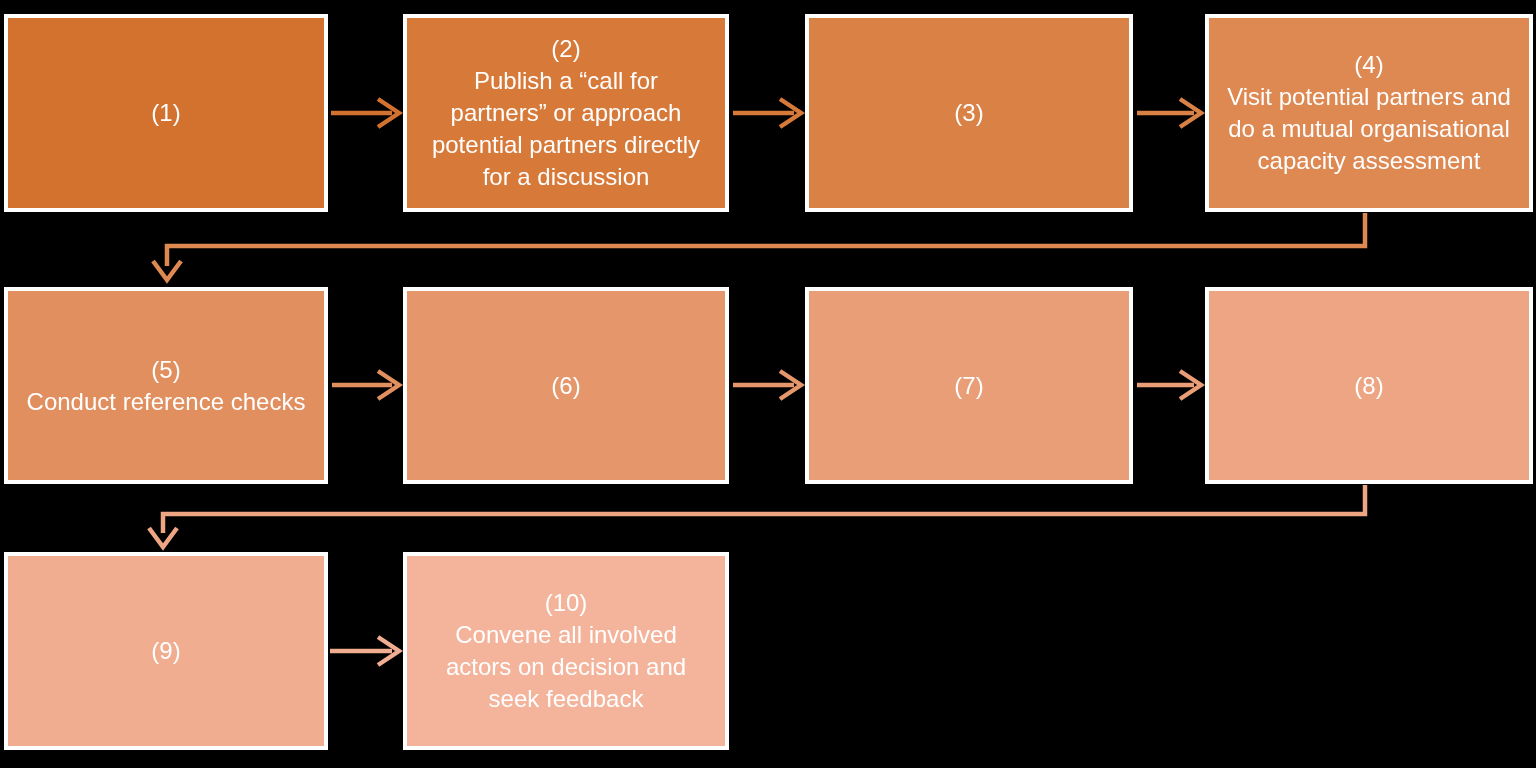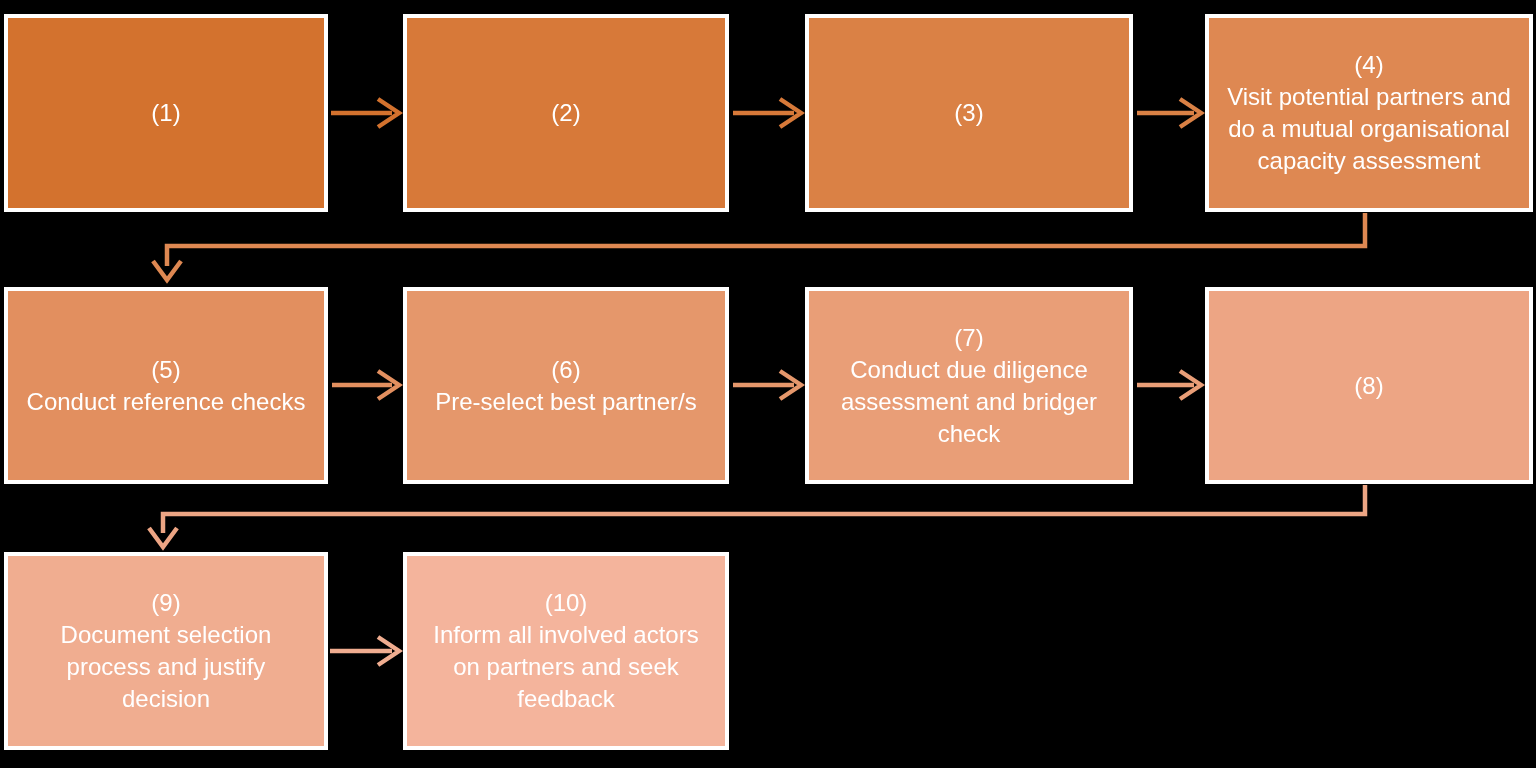--- a/index.html
+++ b/index.html
@@ -40,52 +40,50 @@
 </head>
 <body>
 
 <div class="canvas">
 
   <div class="box r1 c1" style="background-color: rgb(211, 114, 46);">
     <span class="num">(1)</span>
   </div>
   <div class="box r1 c2" style="background-color: rgb(215, 121, 57);">
     <span class="num">(2)</span>
+    <span class="label">Publish a “call for partners” or approach potential partners directly for a discussion</span>
   </div>
   <div class="box r1 c3" style="background-color: rgb(218, 129, 69);">
     <span class="num">(3)</span>
   </div>
   <div class="box r1 c4" style="background-color: rgb(222, 136, 82);">
     <span class="num">(4)</span>
     <span class="label">Visit potential partners and do a mutual organisational capacity assessment</span>
   </div>
 
   <div class="box r2 c1" style="background-color: rgb(226, 143, 95);">
     <span class="num">(5)</span>
     <span class="label">Conduct reference checks</span>
   </div>
   <div class="box r2 c2" style="background-color: rgb(229, 151, 107);">
     <span class="num">(6)</span>
-    <span class="label">Pre-select best partner/s</span>
   </div>
   <div class="box r2 c3" style="background-color: rgb(233, 158, 119);">
     <span class="num">(7)</span>
-    <span class="label">Conduct due diligence assessment and bridger check</span>
   </div>
   <div class="box r2 c4" style="background-color: rgb(237, 165, 132);">
     <span class="num">(8)</span>
   </div>
 
   <div class="box r3 c1" style="background-color: rgb(240, 173, 144);">
     <span class="num">(9)</span>
-    <span class="label">Document selection process and justify decision</span>
   </div>
   <div class="box r3 c2" style="background-color: rgb(244, 180, 156); align-items: center;">
     <span class="num">(10)</span>
-    <span class="label">Inform all involved actors on partners and seek feedback</span>
+    <span class="label">Convene all involved actors on decision and seek feedback</span>
   </div>
 
   <svg class="arrows" viewBox="0 0 1536 768" fill="none" stroke-width="4.5" stroke-linecap="butt" stroke-linejoin="miter">
 
     <g stroke="#d3722e">
       <line x1="331" y1="113" x2="392" y2="113"></line>
         <polyline points="378,99 399,113 378,127"></polyline>
     </g>
     <g stroke="#d77939">
       <line x1="733" y1="113" x2="794" y2="113"></line>

